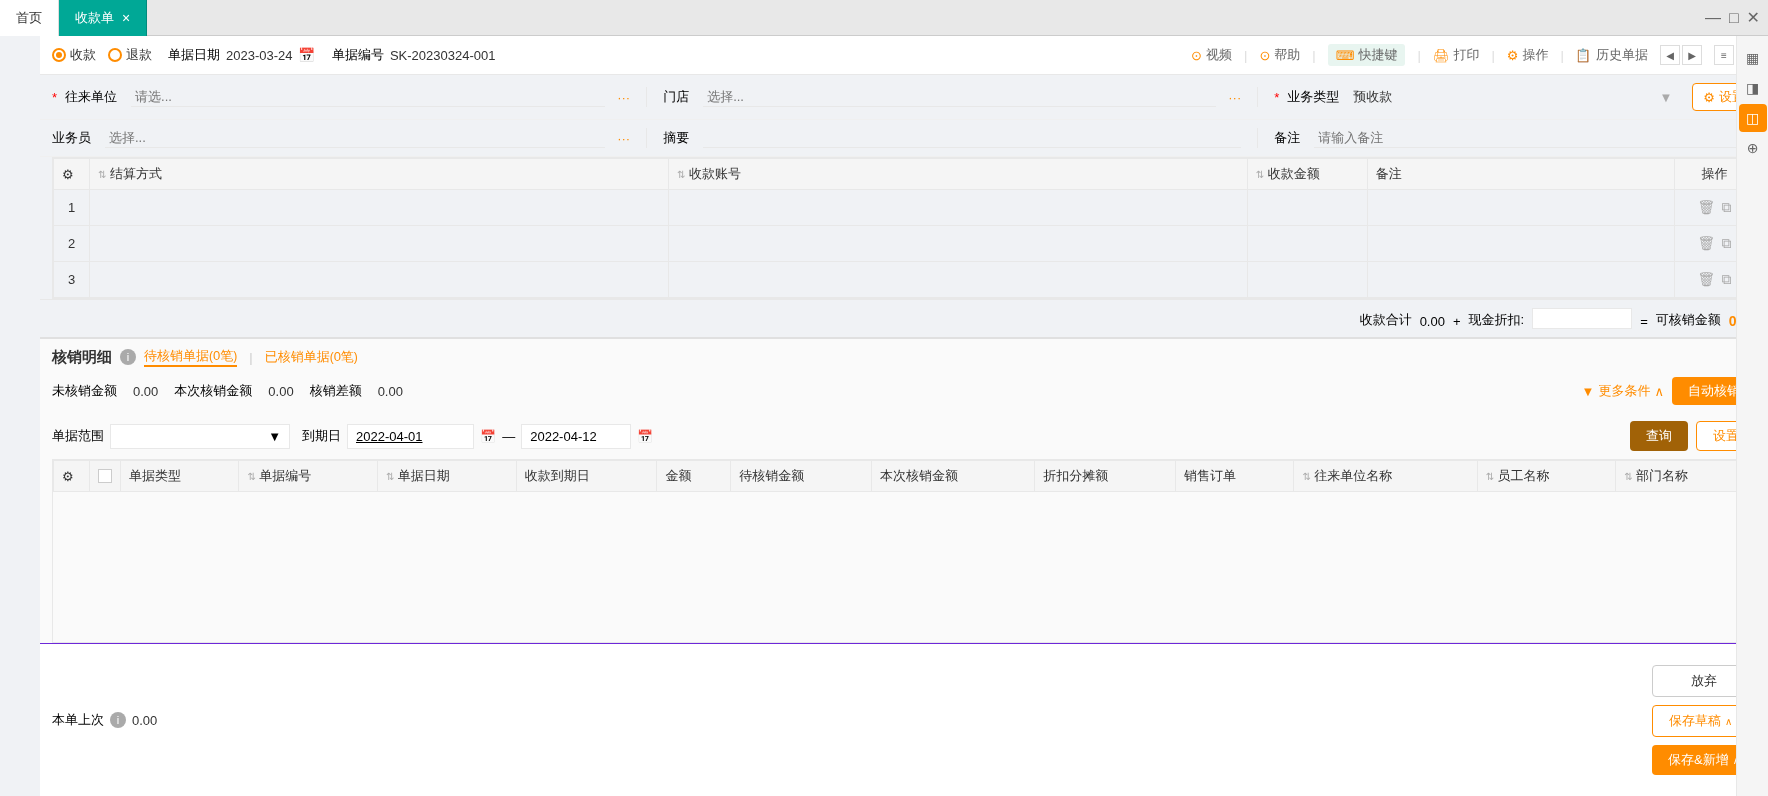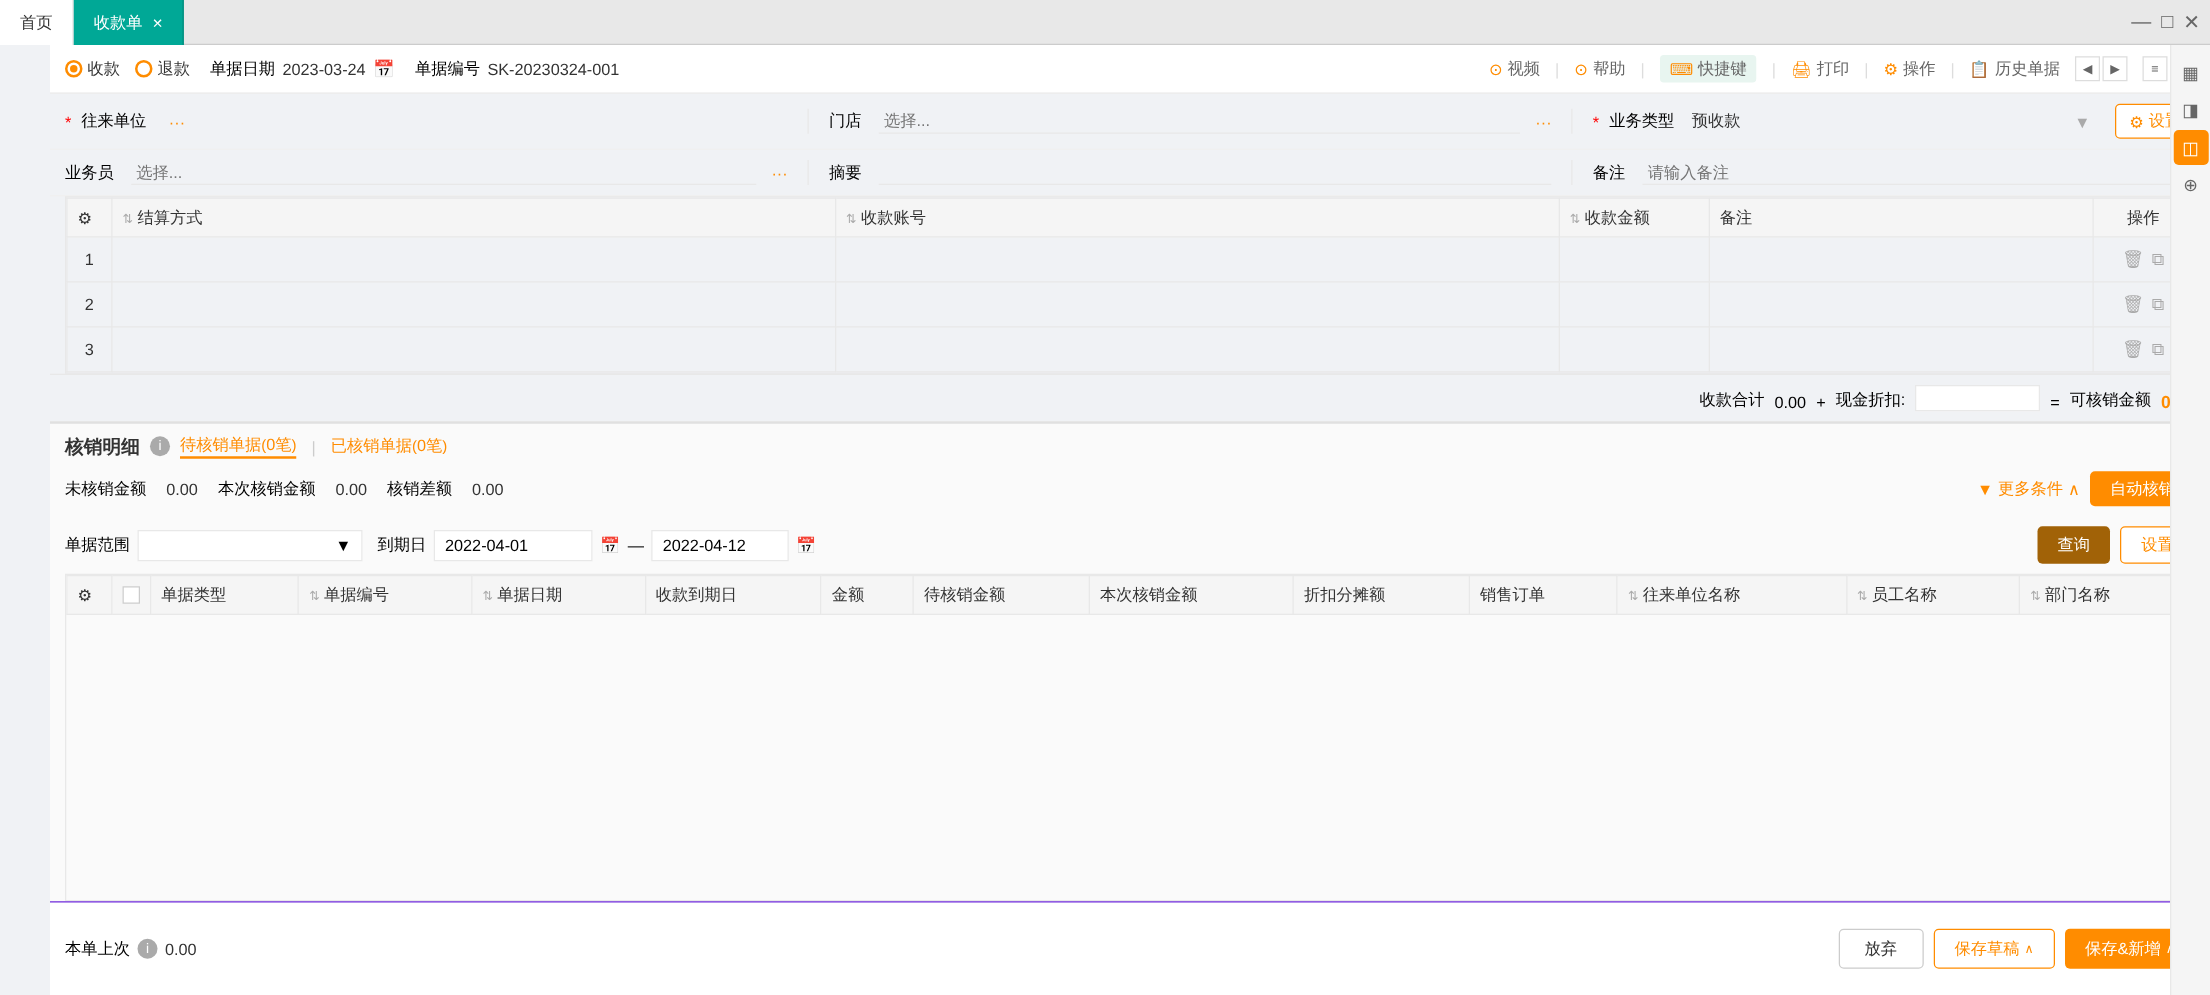--- a/index.html
+++ b/index.html
@@ -85,21 +85,21 @@
     .bottom-table { width: 100%; border-collapse: collapse; }
     .bottom-table th {
       background: #f5f5f5; border: 1px solid #e8e8e8; padding: 6px 8px; text-align: left; color: #333; font-weight: normal; white-space: nowrap; font-size: 12px;
     }
 
     
     .footer {
       display: flex; align-items: center; padding: 21px 12px; border-top: 1px solid #6d28d9; background: #fff; gap: 8px;
     }
     .footer-left { display: flex; align-items: center; gap: 6px; }
-    .footer-right { margin-left: auto; display: flex; gap: 8px; }
+    .footer-right { margin-left: auto; display: flex; gap: 8px; flex-direction: column; }
     .btn-abandon { background: #fff; color: #333; border: 1px solid #ccc; padding: 6px 20px; border-radius: 4px; cursor: pointer; }
     .btn-save-draft { background: #fff; color: #ff8c00; border: 1px solid #ff8c00; padding: 6px 16px; border-radius: 4px; cursor: pointer; display: flex; align-items: center; gap: 4px; }
     .btn-save-new { background: #ff8c00; color: #fff; border: none; padding: 6px 16px; border-radius: 4px; cursor: pointer; display: flex; align-items: center; gap: 4px; }
     .btn-chevron { font-size: 10px; }
 
     
     .right-sidebar {
       position: fixed; right: 0; top: 36px; width: 32px; height: calc(796px - 36px); display: flex; flex-direction: column; align-items: center; gap: 2px; padding-top: 8px; background: #f5f5f5; border-left: 1px solid #e8e8e8;
     }
     .sidebar-icon { width: 28px; height: 28px; display: flex; align-items: center; justify-content: center; cursor: pointer; color: #666; font-size: 14px; border-radius: 4px; }
@@ -192,20 +192,21 @@
           <div class="nav-arrow">≡</div>
           <div class="nav-arrow" style="background:#ff8c00;color:#fff;">⊞</div>
         </div>
       </div>
     </div>
 
     <div class="form-row" style="border-bottom:1px solid #f0f0f0; padding: 8px 12px;">
       <div class="field-group" style="flex:1.2;">
         <span style="color:#f00;">*</span>
         <span style="margin-right:6px;">往来单位</span>
+        <input class="field-input" style="flex: 1 1 0%;" placeholder="请选...">
         <span class="field-ellipsis">···</span>
       </div>
       <div style="width:1px;background:#e8e8e8;margin:0 16px;height:20px;"></div>
       <div class="field-group" style="flex:1.2;">
         <span style="margin-right:6px;">门店</span>
         <input class="field-input" style="flex: 1 1 0%;" placeholder="选择...">
         <span class="field-ellipsis">···</span>
       </div>
       <div style="width:1px;background:#e8e8e8;margin:0 16px;height:20px;"></div>
       <div class="field-group" style="flex:1;">
@@ -356,21 +357,21 @@
       <div class="filter-row">
         <div class="filter-group">
           <span>单据范围</span>
           <div class="filter-select" style="min-width:180px;">
             <span style="flex:1;"></span>
             <span>▼</span>
           </div>
         </div>
         <div class="date-range">
           <span>到期日</span>
-          <input class="date-input" style="width: 127px;" value="2022-04-01">
+          <input class="date-input" style="width: 127px; text-decoration: underline;" value="2022-04-01">
           <span style="color:#aaa;cursor:pointer;">📅</span>
           <span>—</span>
           <input class="date-input" style="width: 110px;" value="2022-04-12">
           <span style="color:#aaa;cursor:pointer;">📅</span>
         </div>
         <div style="margin-left:auto; display:flex; gap:8px;">
           <button class="query-btn">
             <span>查询</span>
           </button>
           <button class="settings-btn2">

